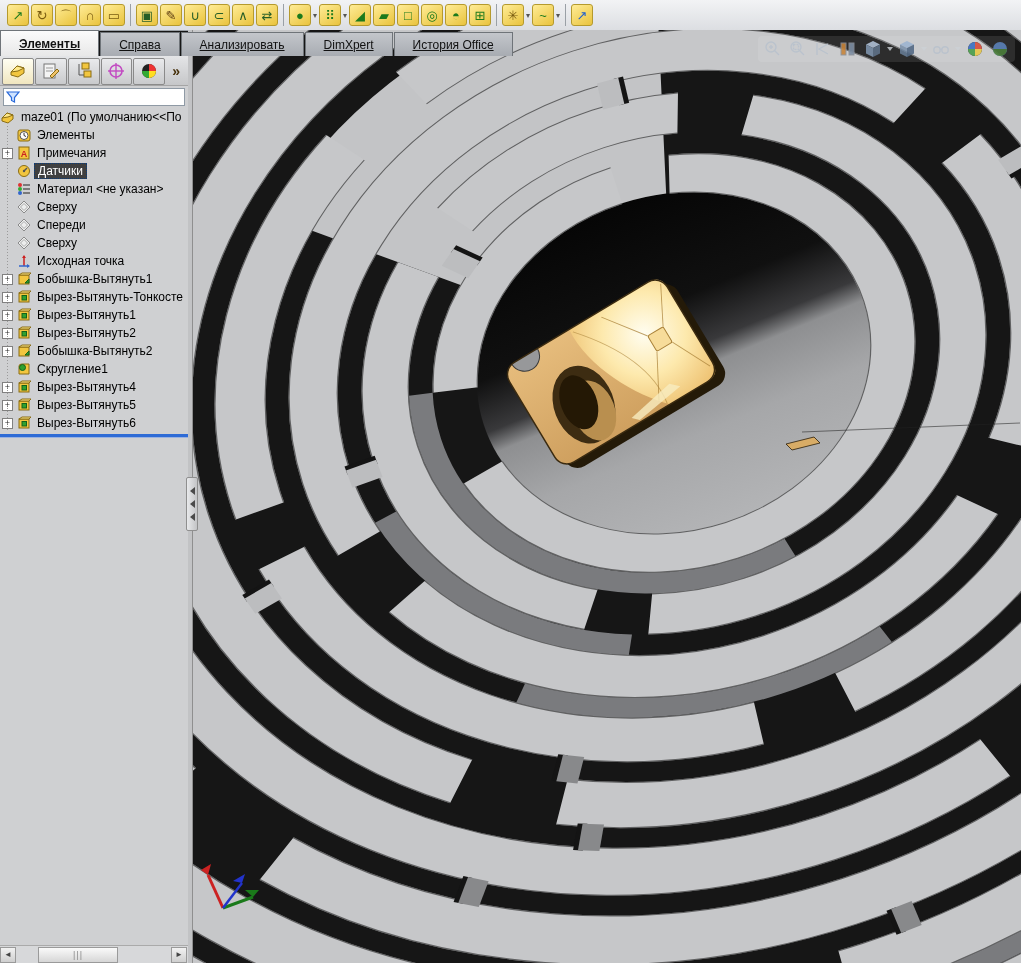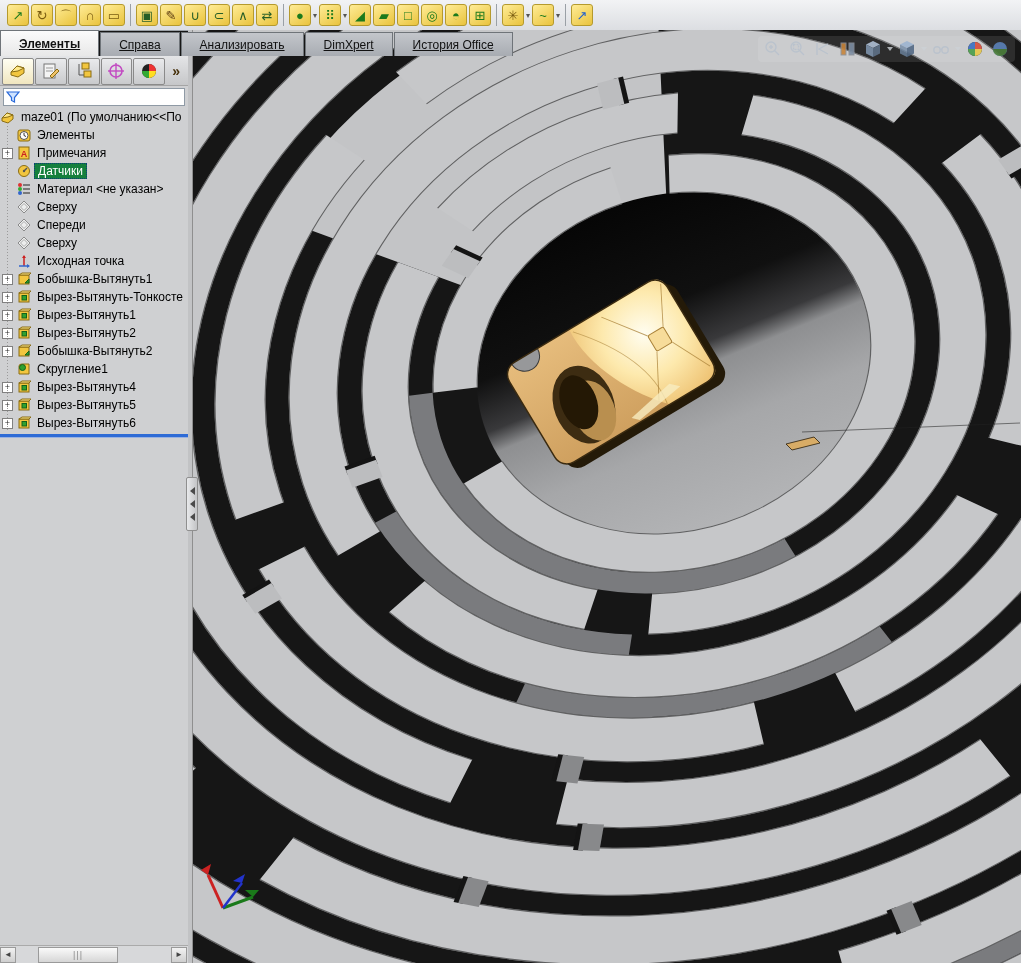--- a/index.html
+++ b/index.html
@@ -30,21 +30,21 @@
             border-bottom:1px solid #a5a5a5;display:flex;align-items:center;padding:2px 2px 1px 2px;box-sizing:border-box;}
   .mtab{width:30px;height:25px;margin-right:1px;border:1px solid #8a8a8a;border-radius:2px;
         background:linear-gradient(#e9eaec,#c9cacc);display:flex;align-items:center;justify-content:center;cursor:pointer;}
   .mtab.active{background:linear-gradient(#fffef2,#f0e6bf);}
   .mgr-overflow{margin-left:auto;color:#46300a;font-weight:bold;font-size:14px;cursor:pointer;padding:0 6px;}
   .filterrow{height:18px;margin:2px 3px;background:#fff;border:1px solid #8f9aa5;
              display:flex;align-items:center;padding-left:2px;box-sizing:border-box;}
   .tree{position:relative;margin-top:2px;}
   .trow{position:relative;height:18px;display:flex;align-items:center;white-space:nowrap;cursor:pointer;}
   .trow .lbl{padding:0 3px;color:#000;}
-  .trow.sel .lbl{background:#15803d;color:#fff;border:1px dotted #0b3c7a;}
+  .trow.sel .lbl{background:#404040;color:#fff;border:1px dotted #0b3c7a;}
   .indent1{padding-left:16px;}
   .expander{position:absolute;left:2px;top:4px;width:9px;height:9px;background:#fff;
             border:1px solid #808080;font-size:9px;line-height:8px;text-align:center;color:#333;cursor:pointer;}
   .treeline{position:absolute;left:7px;width:1px;background:repeating-linear-gradient(#9a9a9a 0 1px,transparent 1px 3px);}
   .rollback{height:3px;background:#2e6bd6;margin-top:2px;box-shadow:0 1px 0 #9ab2e0;}
   .ticn{width:16px;height:16px;margin-right:2px;flex:0 0 16px;}
   
   .hscroll{position:absolute;left:0;top:945px;width:188px;height:18px;background:#d7d8da;
            border-top:1px solid #aaa;}
   .sbtn{position:absolute;top:1px;width:16px;height:16px;background:linear-gradient(#f2f2f2,#cfcfcf);

